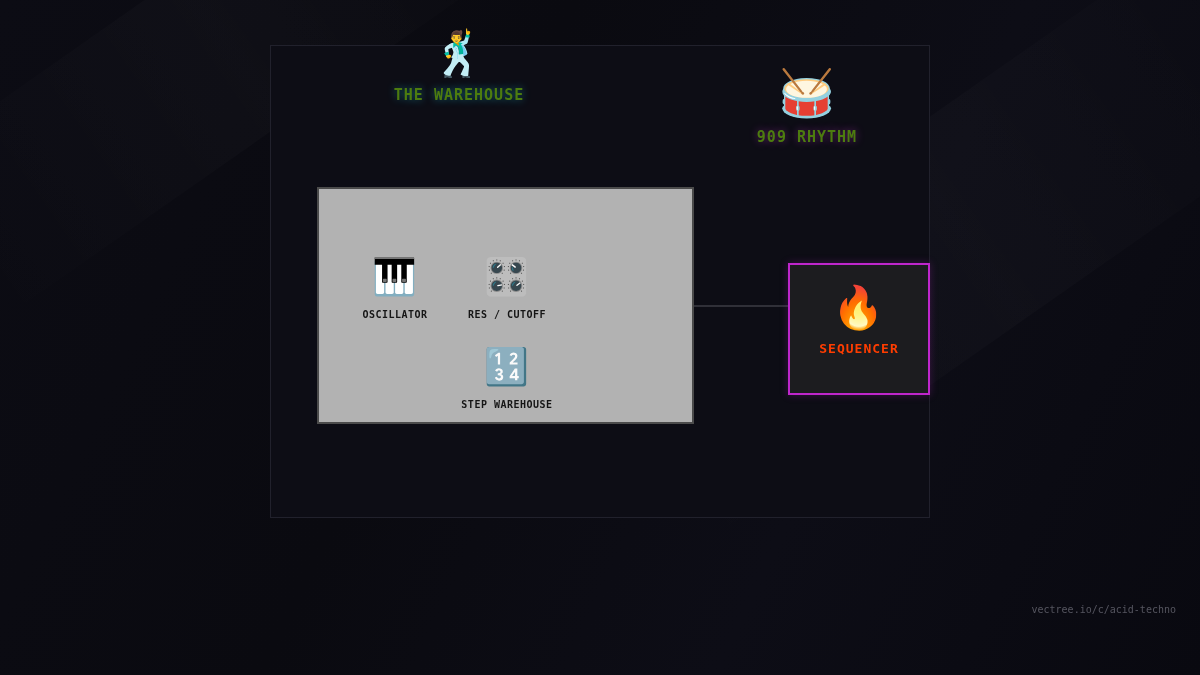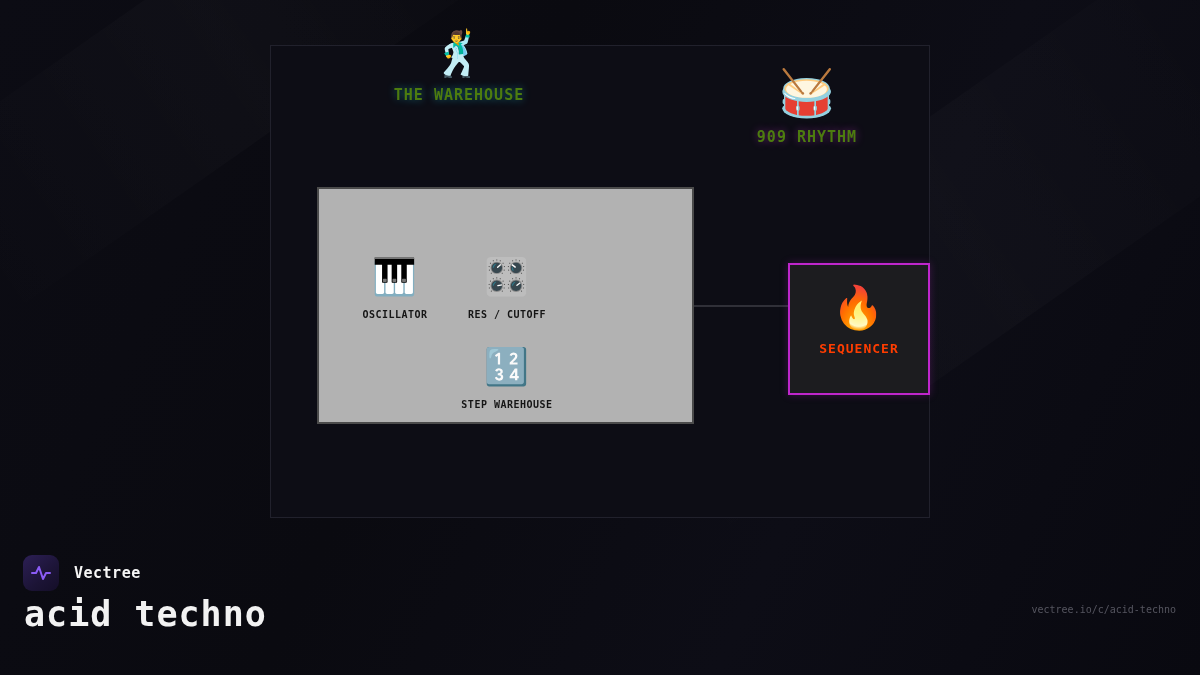--- a/index.html
+++ b/index.html
@@ -132,25 +132,14 @@
 </div>
 
 <div class="connector"></div>
 
 <div class="distortion-box">
   <span class="node-icon">🔥</span>
   <span class="node-label">SEQUENCER</span>
 </div>
 
 <div class="footer">
-  <div class="brand-row">
-    <div class="brand-logo">
-      <span>
-        <svg width="20" height="16" viewBox="0 0 20 16" fill="none">
-          <polyline points="1,8 5,8 8,2 12,14 15,8 19,8" stroke="#8b5cf6" stroke-width="2" stroke-linecap="round" stroke-linejoin="round"></polyline>
-        </svg>
-      </span>
-    </div>
-    <span class="brand-name">Vectree</span>
-  </div>
-  <div class="page-title">acid techno</div>
   <div class="page-url">vectree.io/c/acid-techno</div>
 </div>
 
 </body></html>

